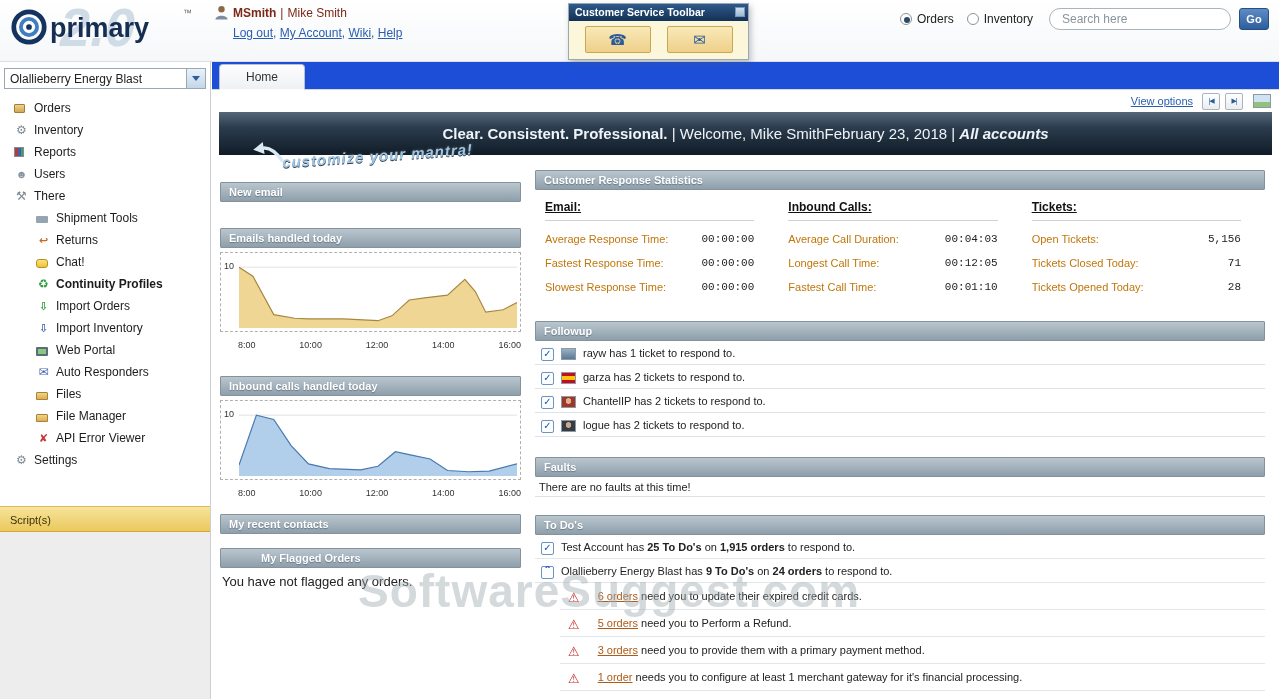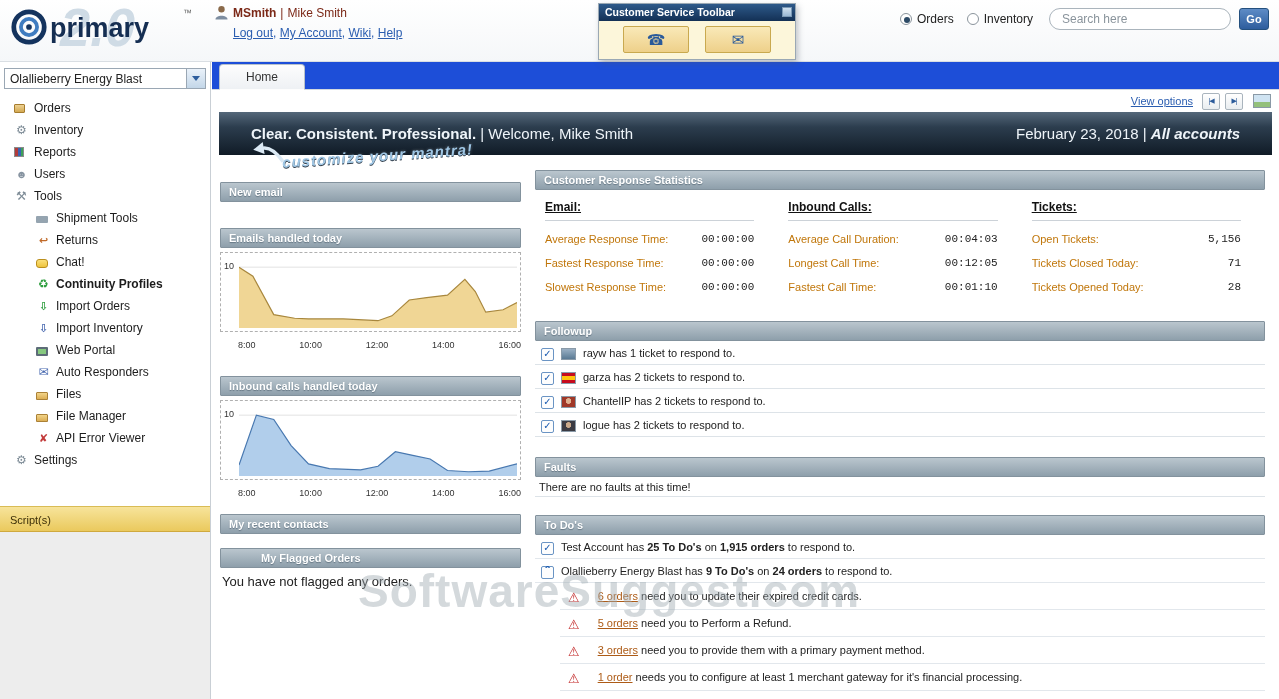--- a/index.html
+++ b/index.html
@@ -21,21 +21,21 @@
   .logo-txt { position:absolute; left:40px; top:7px; font-size:27px; font-weight:bold; color:#152e52; z-index:1; }
   .logo-tm { position:absolute; left:173px; top:2px; font-size:9px; color:#666; z-index:1; }
 
   .user-block { position:absolute; left:214px; top:5px; }
   .user-line { font-size:12px; color:#7b2817; display:flex; align-items:center; gap:4px; }
   .user-id { font-weight:bold; }
   .user-links { font-size:12px; margin-top:6px; margin-left:19px; }
   .link { color:#2a5db0; text-decoration:underline; cursor:pointer; }
   .sep { color:#2a5db0; }
 
-  .cst { position:absolute; left:598px; top:3px; width:198px; background:#fcf6da;
+  .cst { position:absolute; left:568px; top:3px; width:181px; background:#fcf6da;
     border:1px solid #9aa8b4; box-shadow:2px 3px 6px rgba(80,90,100,.35); }
   .cst-head { height:17px; background:linear-gradient(#2e5a8a,#133055); color:#fff;
     font-size:10.5px; font-weight:bold; line-height:17px; padding-left:6px; position:relative; }
   .cst-head-icon { position:absolute; right:3px; top:3px; width:10px; height:10px;
     background:linear-gradient(#cfe0ef,#9ab8d4); border:1px solid #7a98b4; cursor:pointer; }
   .cst-body { display:flex; justify-content:center; gap:16px; padding:5px 0 6px; }
   .cst-btn { width:66px; height:27px; background:linear-gradient(#f9e9b8,#eed08a);
     border:1px solid #c9a94f; border-radius:2px; display:flex; align-items:center; justify-content:center;
     font-size:15px; color:#2a5a9a; cursor:pointer; }
 
@@ -105,21 +105,21 @@
     padding-right:8px; font-size:11px; }
   .view-options { color:#2a5db0; text-decoration:underline; cursor:pointer; margin-right:4px; }
   .pager-btn { width:18px; height:17px; border:1px solid #a9b4bd; background:linear-gradient(#fff,#e9edf0);
     border-radius:2px; font-size:7px; color:#2a5a9a; display:flex; align-items:center; justify-content:center;
     cursor:pointer; letter-spacing:-1px; }
   .image-icon { width:18px; height:14px; border:1px solid #8a99a6; margin-left:5px; cursor:pointer;
     background:linear-gradient(180deg,#cfe3f2 55%,#93c07b 55%); }
 
   .banner { height:43px; margin:0 7px; padding:0 32px; color:#eef4f9;
     background:linear-gradient(#55687a 0%, #2c3d4e 35%, #101b26 100%);
-    display:flex; align-items:center; justify-content:space-between; }
+    display:flex; align-items:center; justify-content:center; }
   .banner-left { font-size:15px; }
   .banner-left .strong { font-weight:bold; }
   .banner-right { font-size:15px; }
   .banner-right .acct { font-weight:bold; font-style:italic; }
 
   .mantra { position:absolute; left:44px; top:86px; z-index:6; transform:rotate(-4deg);
     font-style:italic; font-weight:bold; font-size:15px; letter-spacing:1px; color:#9fc6e4;
     text-shadow:0 1px 0 rgba(10,25,40,.85), 0 0 3px rgba(255,255,255,.35); padding-left:26px; }
   .mantra-arrow { position:absolute; left:-4px; top:-14px; }
 
@@ -253,21 +253,21 @@
         <div class="nav-item lvl0">
           <span class="ico ico-reports"></span>
           <span class="nav-label">Reports</span>
         </div>
         <div class="nav-item lvl0">
           <span class="ico ico-users"></span>
           <span class="nav-label">Users</span>
         </div>
         <div class="nav-item lvl0">
           <span class="ico ico-tools"></span>
-          <span class="nav-label">Tools</span>
+          <span class="nav-label">There</span>
         </div>
         <div class="nav-item lvl1">
           <span class="ico ico-shipment"></span>
           <span class="nav-label">Shipment Tools</span>
         </div>
         <div class="nav-item lvl1">
           <span class="ico ico-returns"></span>
           <span class="nav-label">Returns</span>
         </div>
         <div class="nav-item lvl1">

